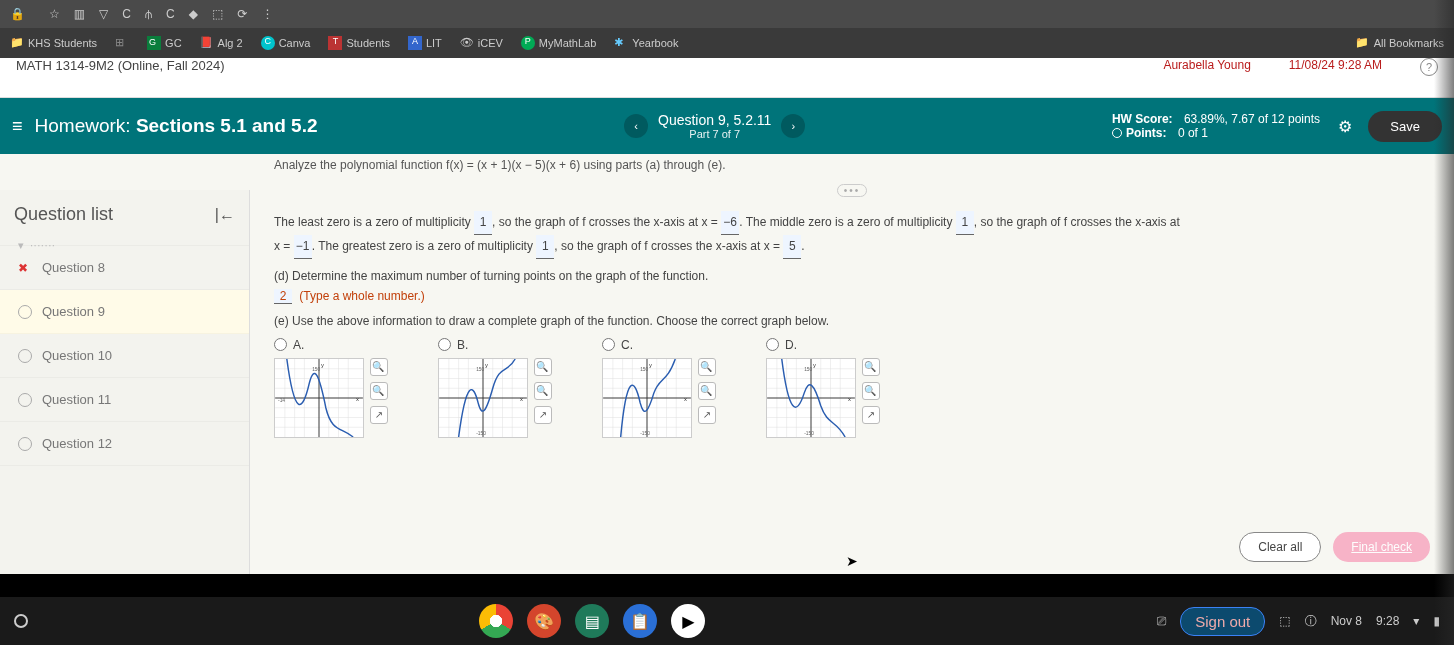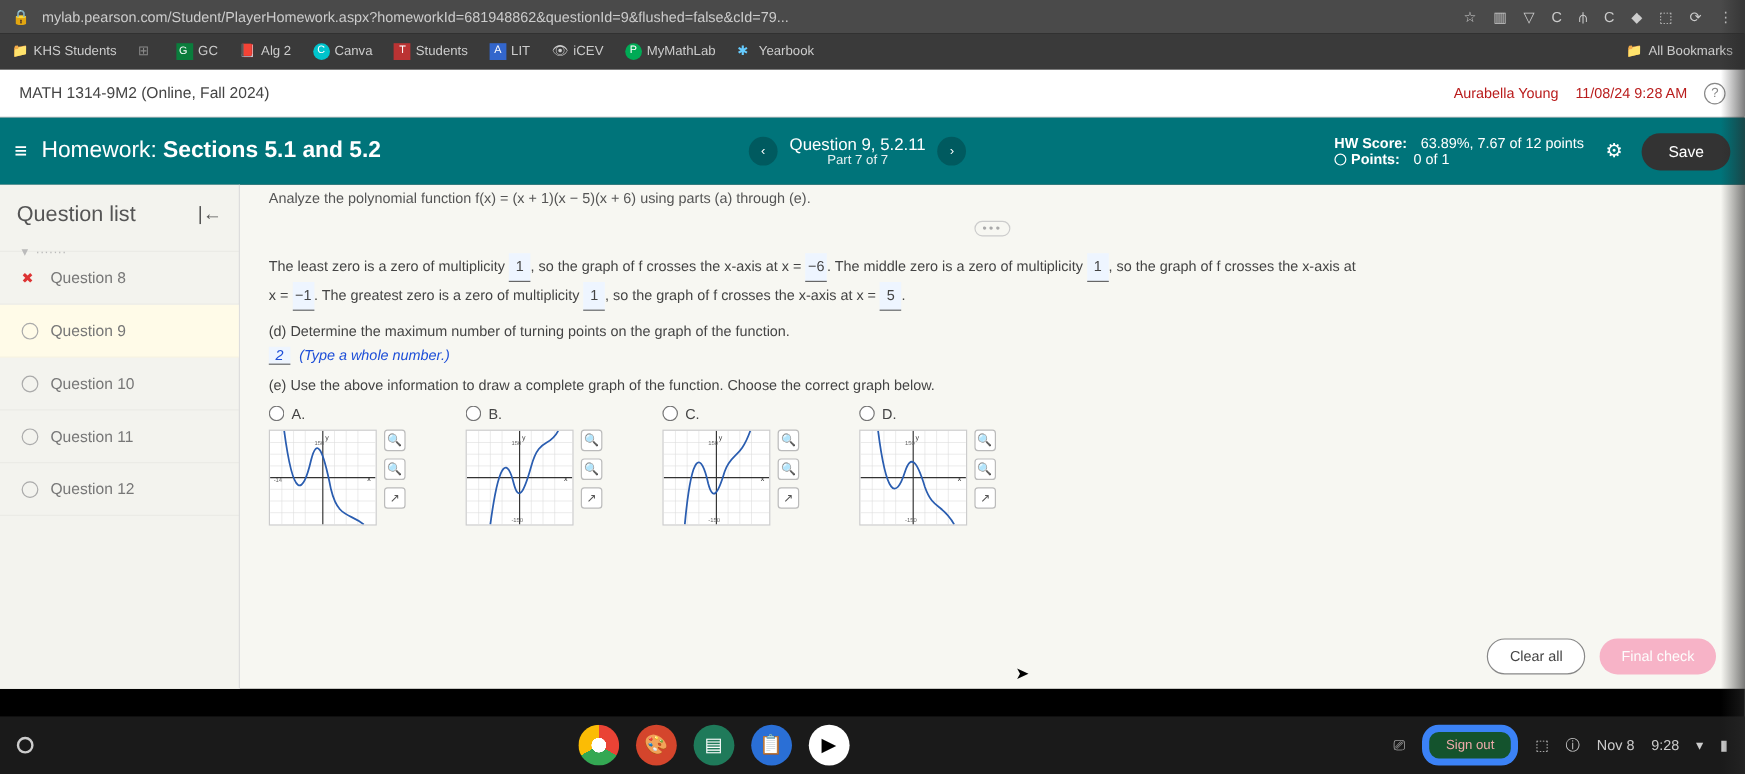--- a/index.html
+++ b/index.html
@@ -8,90 +8,89 @@
 .browser-bar { background: #4a4a4a; height: 28px; display: flex; align-items: center; padding: 0 10px; color: #ccc; font-size: 12px; }
 .browser-bar .url { flex: 1; color: #ccc; }
 .browser-bar .icons { display: flex; gap: 14px; align-items: center; }
 .browser-bar .icons span { color: #ccc; cursor: pointer; }
 
 .bookmark-bar { background: #3a3a3a; height: 30px; display: flex; align-items: center; padding: 0 10px; gap: 18px; color: #ccc; font-size: 11px; }
 .bookmark-bar .bm { display: flex; align-items: center; gap: 4px; cursor: pointer; }
 .bookmark-bar .bm .ico { width: 14px; height: 14px; display: inline-block; }
 .bookmark-bar .spacer { flex: 1; }
 
-.page-header { background: #fff; height: 40px; display: flex; align-items: center; padding: 0 16px; font-size: 13px; color: #444; border-bottom: 1px solid #ddd; }
+.page-header { background: #fff; height: 40px; display: flex; padding: 0 16px; font-size: 13px; color: #444; border-bottom: 1px solid #ddd; gap: 24px; }
 .page-header .spacer { flex: 1; }
 .page-header .user { color: #b91c1c; font-size: 12px; margin-right: 14px; }
 .page-header .help { width: 18px; height: 18px; border: 1px solid #888; border-radius: 50%; display: flex; align-items: center; justify-content: center; font-size: 11px; color: #888; }
 
 .hw-bar { background: #00747a; height: 56px; display: flex; align-items: center; padding: 0 12px; color: #fff; }
 .hw-bar .menu-ico { font-size: 18px; margin-right: 12px; cursor: pointer; }
 .hw-bar .hw-title { font-size: 19px; }
 .hw-bar .hw-title strong { font-weight: bold; }
 .hw-bar .center { flex: 1; display: flex; align-items: center; justify-content: center; gap: 10px; }
 .hw-bar .nav-btn { width: 24px; height: 24px; border-radius: 50%; background: #005a5f; display: flex; align-items: center; justify-content: center; cursor: pointer; font-size: 11px; }
 .hw-bar .q-info { text-align: center; }
 .hw-bar .q-info .q-title { font-size: 14px; font-weight: normal; }
 .hw-bar .q-info .q-part { font-size: 11px; opacity: 0.9; }
 .hw-bar .scores { font-size: 12px; margin-right: 18px; }
 .hw-bar .scores .row { display: flex; align-items: center; gap: 4px; }
 .hw-bar .scores .circle { width: 10px; height: 10px; border: 1.5px solid #fff; border-radius: 50%; display: inline-block; }
 .hw-bar .gear { margin-right: 16px; cursor: pointer; }
 .hw-bar .save-btn { background: #333; color: #fff; border: none; border-radius: 18px; padding: 8px 22px; font-size: 13px; cursor: pointer; }
 
 .main { display: flex; background: #f7f7f2; height: 420px; }
-.sidebar { width: 200px; background: #f3f3ee; border-right: 1px solid #ddd; }
+.sidebar { width: 250px; background: #f3f3ee; border-right: 1px solid #ddd; margin-top: 36px; }
 .sidebar-head { display: flex; align-items: center; justify-content: space-between; padding: 14px 14px 8px; }
 .sidebar-head .title { font-size: 18px; color: #555; }
 .sidebar-head .collapse { font-size: 16px; cursor: pointer; color: #555; }
 .q-item { display: flex; align-items: center; gap: 10px; padding: 14px 18px; font-size: 13px; color: #777; cursor: pointer; border-bottom: 1px solid rgba(0,0,0,0.03); }
 .q-item.active { background: #fffbe8; }
 .q-item .status { width: 14px; height: 14px; border: 1.5px solid #aaa; border-radius: 50%; display: inline-block; }
 .q-item .status.partial { color: #d33; border: none; font-size: 12px; }
 
 .content { flex: 1; padding: 4px 24px; font-size: 12px; color: #444; position: relative; }
 .prompt { color: #555; margin-bottom: 12px; }
 .divider-dots { text-align: center; color: #aaa; font-size: 10px; margin: 8px 0 14px; letter-spacing: 2px; border: 1px solid #ccc; width: 30px; border-radius: 10px; margin-left: auto; margin-right: auto; padding: 0 2px; }
 .analysis { line-height: 1.9; margin-bottom: 10px; }
 .analysis .ans { display: inline-block; min-width: 18px; border-bottom: 1px solid #666; text-align: center; padding: 0 2px; background: #eef5ff; }
 .part-label { margin: 8px 0 6px; }
-.type-hint { color: #1d4ed8; margin-bottom: 10px; font-style: italic; }
+.type-hint { color: #c2410c; margin-bottom: 10px; }
 .type-hint .ans { display: inline-block; min-width: 18px; border-bottom: 1px solid #666; text-align: center; padding: 0 2px; background: #eef5ff; margin-right: 4px; }
 
 .choices { display: flex; gap: 50px; margin-top: 10px; }
 .choice { display: flex; flex-direction: column; align-items: flex-start; }
 .choice-label { display: flex; align-items: center; gap: 6px; margin-bottom: 6px; cursor: pointer; }
 .choice-label input { cursor: pointer; }
 .graph-wrap { display: flex; align-items: flex-start; gap: 6px; }
 .graph { width: 90px; height: 80px; border: 1px solid #ccc; background: #fff; position: relative; }
 .graph svg { width: 100%; height: 100%; }
 .graph-tools { display: flex; flex-direction: column; gap: 6px; }
 .graph-tools .tool { width: 18px; height: 18px; border: 1px solid #bbb; border-radius: 3px; display: flex; align-items: center; justify-content: center; font-size: 10px; cursor: pointer; background: #fff; color: #555; }
 
 .footer-btns { position: absolute; right: 24px; bottom: 12px; display: flex; gap: 12px; }
 .btn-clear { border: 1px solid #888; background: #fff; color: #444; border-radius: 18px; padding: 7px 18px; font-size: 12px; cursor: pointer; }
-.btn-final { border: none; background: #f7a8c0; color: #fff; border-radius: 18px; padding: 7px 18px; font-size: 12px; cursor: pointer; opacity: 0.85; }
+.btn-final { border: none; background: #f7a8c0; color: #fff; border-radius: 18px; padding: 7px 18px; font-size: 12px; cursor: pointer; opacity: 0.85; text-decoration: underline; }
 
 .taskbar { position: absolute; bottom: 0; left: 0; right: 0; height: 48px; background: #1a1a1a; display: flex; align-items: center; padding: 0 14px; }
 .taskbar .circle-white { width: 14px; height: 14px; border: 2px solid #ccc; border-radius: 50%; }
 .taskbar .center-icons { flex: 1; display: flex; justify-content: center; gap: 14px; }
 .taskbar .app-ico { width: 34px; height: 34px; border-radius: 50%; display: flex; align-items: center; justify-content: center; font-size: 16px; cursor: pointer; }
 .taskbar .chrome { background: radial-gradient(circle, #fff 25%, transparent 26%), conic-gradient(#ea4335 0 120deg, #34a853 120deg 240deg, #fbbc05 240deg 360deg); }
 .taskbar .right { display: flex; align-items: center; gap: 14px; color: #ccc; font-size: 12px; }
-.taskbar .signout { background: #14532d; border: 6px solid #3b82f6; color: #eaa; border-radius: 14px; padding: 5px 14px; font-size: 11px; cursor: pointer; }
+.taskbar .signout { background: #0c4a6e; border: 1px solid #3b82f6; color: #eaa; border-radius: 14px; padding: 5px 14px; font-size: 15px; cursor: pointer; }
 
 .cursor { position: absolute; left: 846px; top: 553px; font-size: 14px; color: #000; pointer-events: none; }
 .right-edge { position: absolute; right: 0; top: 0; width: 20px; height: 100%; background: linear-gradient(90deg, rgba(0,0,0,0) 0%, rgba(40,40,40,0.6) 100%); pointer-events: none; }
 </style>
 </head>
 <body>
 
 <div class="browser-bar">
   <span style="margin-right:10px;">🔒</span>
-  <span class="url">mylab.pearson.com/Student/PlayerHomework.aspx?homeworkId=681948862&amp;questionId=9&amp;flushed=false&amp;cId=79...</span>
   <span style="margin:0 14px; cursor:pointer;">☆</span>
   <div class="icons">
     <span>▥</span>
     <span>▽</span>
     <span>C</span>
     <span>⫛</span>
     <span>C</span>
     <span>◆</span>
     <span>⬚</span>
     <span>⟳</span>

